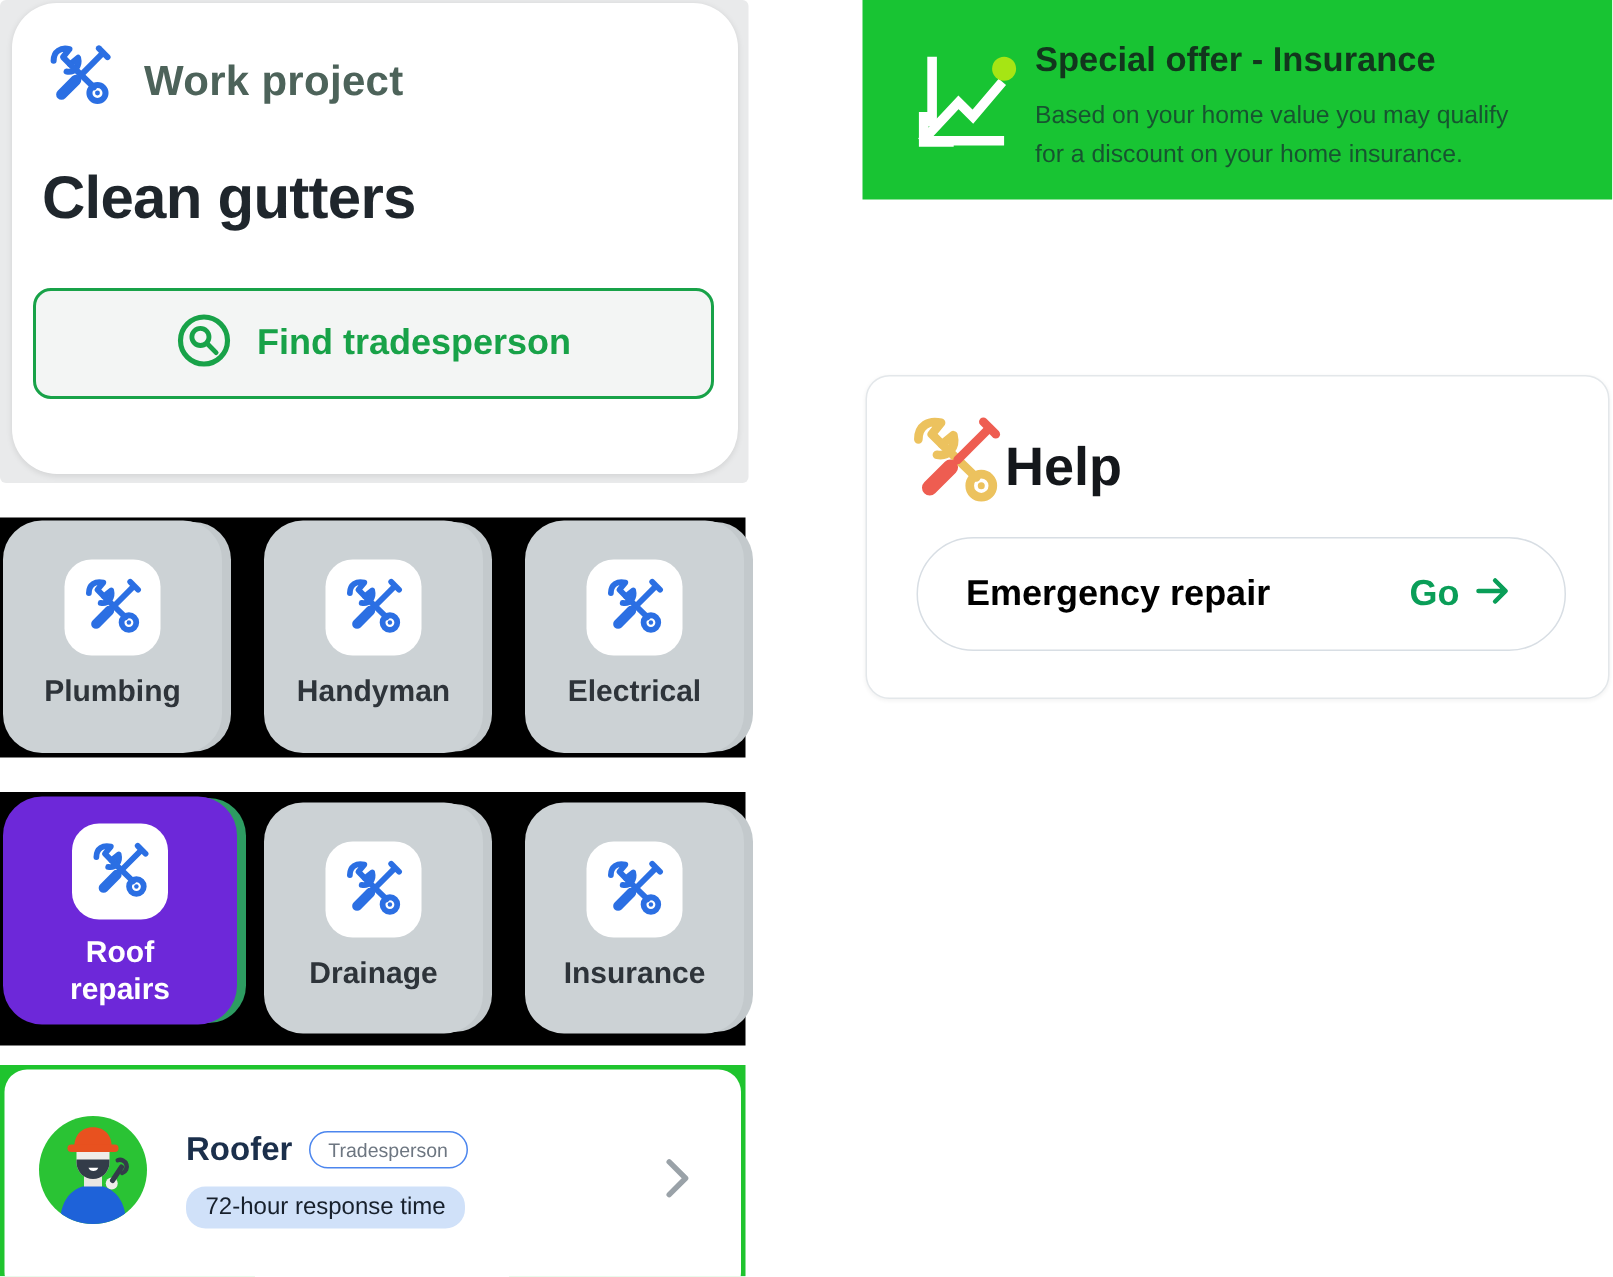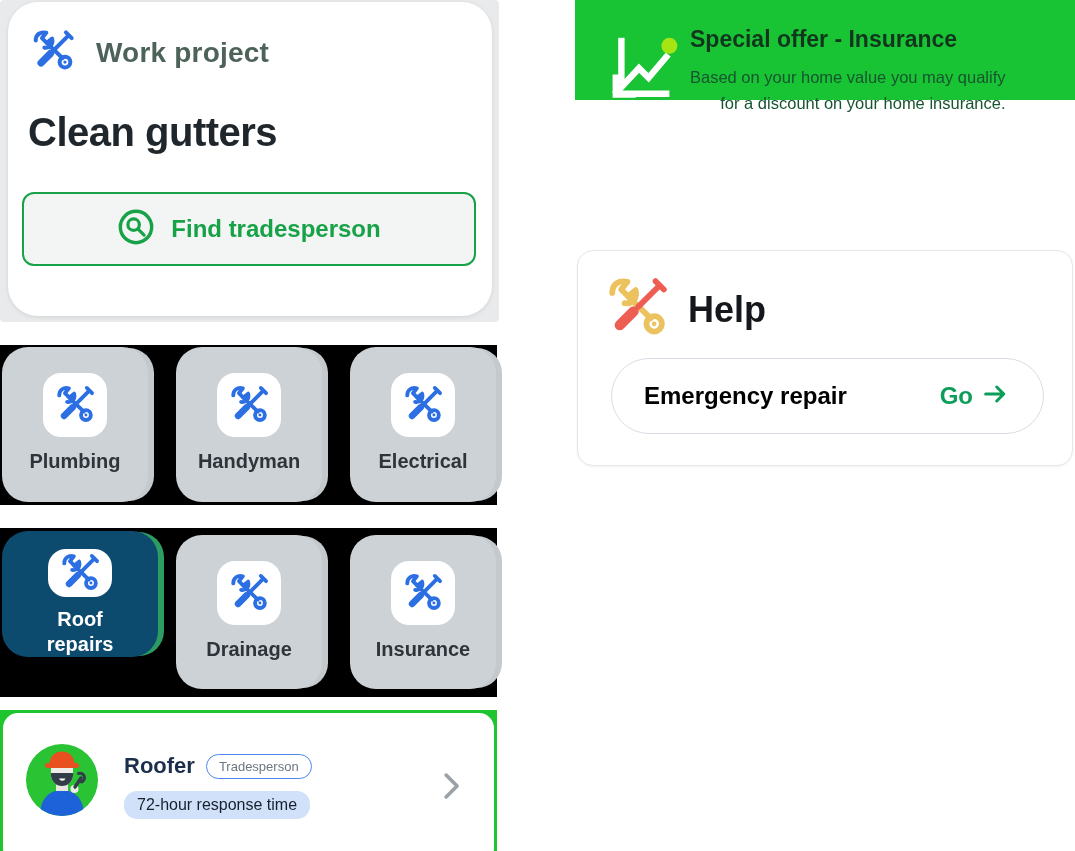--- a/index.html
+++ b/index.html
@@ -16,46 +16,46 @@
   .find-btn { position:absolute; left:14px; top:190px; width:454px; height:74px; border-radius:12px; border:2px solid #18a248; background:#f3f5f4; display:flex; align-items:center; justify-content:center; gap:16px; cursor:pointer; }
   .find-btn-label { font-size:24px; font-weight:700; color:#18a248; }
 
   
   .tile-row { position:absolute; background:#000; }
   .tile-row.row1 { left:0; top:345px; width:497px; height:160px; }
   .tile-row.row2 { left:0; top:528px; width:497px; height:169px; }
   .tile { position:absolute; border-radius:26px; background:#ccd2d5; display:flex; flex-direction:column; align-items:center; cursor:pointer; box-shadow:7px 0 0 -1px #c3c9cc; }
   .tile.t-gray1 { top:2px; width:146px; height:155px; }
   .tile.t-gray2 { top:7px; width:146px; height:154px; }
-  .tile.green { left:2px; top:3px; width:156px; height:126px; background:#0c4a6e; box-shadow:7px 0 0 -1px #2d9c62; }
+  .tile.green { left:2px; top:3px; width:156px; height:152px; background:#6d28d9; box-shadow:7px 0 0 -1px #2d9c62; }
   .tile .icon-box { width:64px; height:64px; background:#fff; border-radius:18px; display:flex; align-items:center; justify-content:center; margin-top:26px; }
   .tile.green .icon-box { margin-top:18px; }
   .tile-label { margin-top:12px; font-size:20px; font-weight:700; color:#2e343a; text-align:center; line-height:25px; }
   .tile.green .tile-label { color:#fff; margin-top:10px; max-width:110px; }
 
   
   .roofer-wrap { position:absolute; left:0; top:710px; width:497px; height:141px; background:#1fc42e; }
   .roofer-card { position:absolute; left:3px; top:3px; width:491px; height:150px; background:#fff; border-radius:15px; display:flex; align-items:center; cursor:pointer; }
   .avatar { position:absolute; left:23px; top:31px; width:72px; height:72px; }
   .roofer-text { position:absolute; left:121px; top:40px; }
   .roofer-line1 { display:flex; align-items:center; gap:11px; }
   .roofer-name { font-size:22px; font-weight:800; color:#1b2f4b; }
   .roofer-badge { font-size:13px; color:#6d7681; border:1.5px solid #4c86ee; border-radius:14px; padding:4px 12px; background:#fff; }
   .roofer-response { display:inline-block; margin-top:12px; font-size:16px; color:#17202c; background:#d0e1f9; border-radius:13px; padding:5px 13px; }
   .roofer-chevron { position:absolute; right:28px; top:50%; transform:translateY(-50%); }
 
   
-  .offer-banner { position:absolute; left:575px; top:0; width:500px; height:100px; background:#18c433;text-align:right; }
+  .offer-banner { position:absolute; left:575px; top:0; width:500px; height:133px; background:#18c433; }
   .offer-icon { position:absolute; left:24px; top:26px; }
   .offer-title { position:absolute; left:115px; top:26px; font-size:23px; font-weight:700; color:#12361d; }
   .offer-body { position:absolute; left:115px; top:64px; font-size:16.5px; color:#175430; line-height:26px; }
 
   
   .help-card { position:absolute; left:577px; top:250px; width:496px; height:216px; background:#fff; border:1.5px solid #e3e7ea; border-radius:16px; box-shadow:0 1px 3px rgba(0,0,0,.05); }
-  .help-header { position:absolute; left:26px; top:24px; display:flex; align-items:center; gap:18px; }
+  .help-header { position:absolute; left:26px; top:24px; display:flex; align-items:center; }
   .help-title { font-size:36px; font-weight:700; color:#14171b; }
   .help-pill { position:absolute; left:33px; top:107px; width:433px; height:76px; border:1.5px solid #d8dee4; border-radius:38px; background:#fff; display:flex; align-items:center; justify-content:space-between; padding:0 34px 0 32px; cursor:pointer; }
   .help-item-label { font-size:24px; font-weight:700; color:#000000; }
   .help-go { display:flex; align-items:center; gap:8px; }
   .help-go-label { font-size:24px; font-weight:700; color:#0a9e58; }
 </style>
 </head>
 <body>
 
 <div class="canvas">

